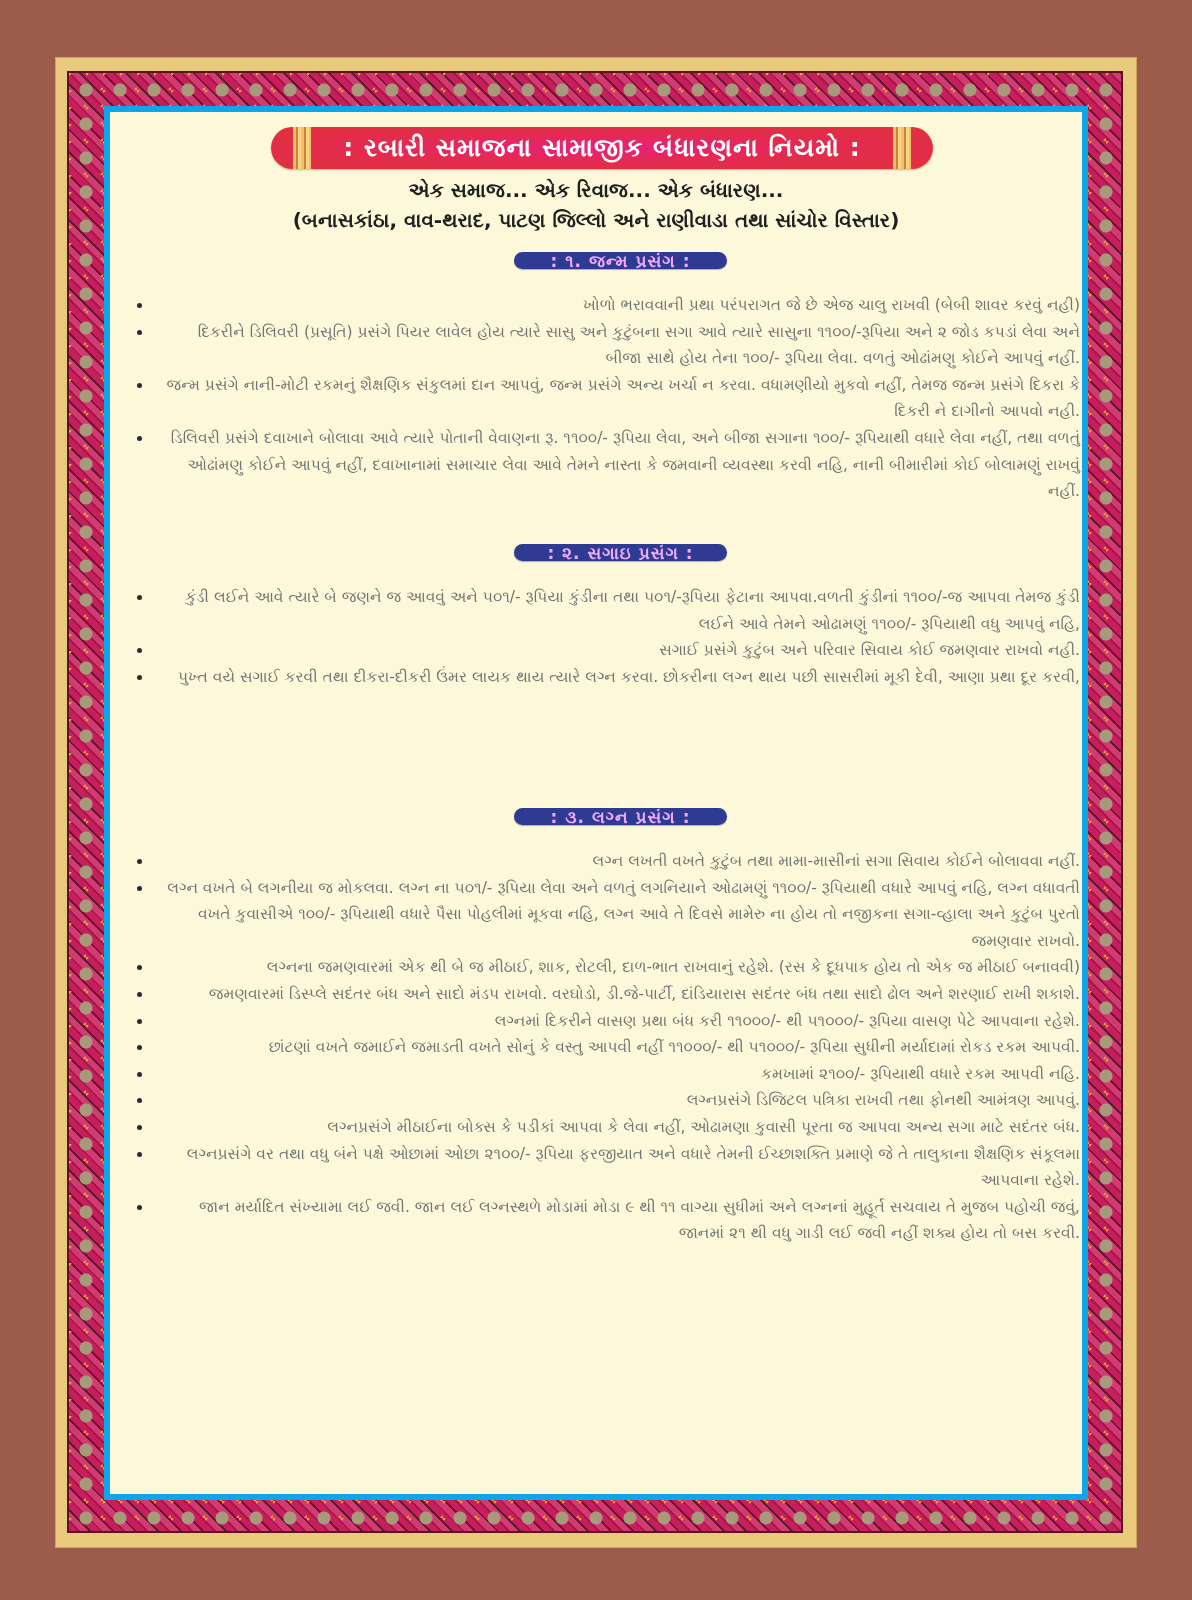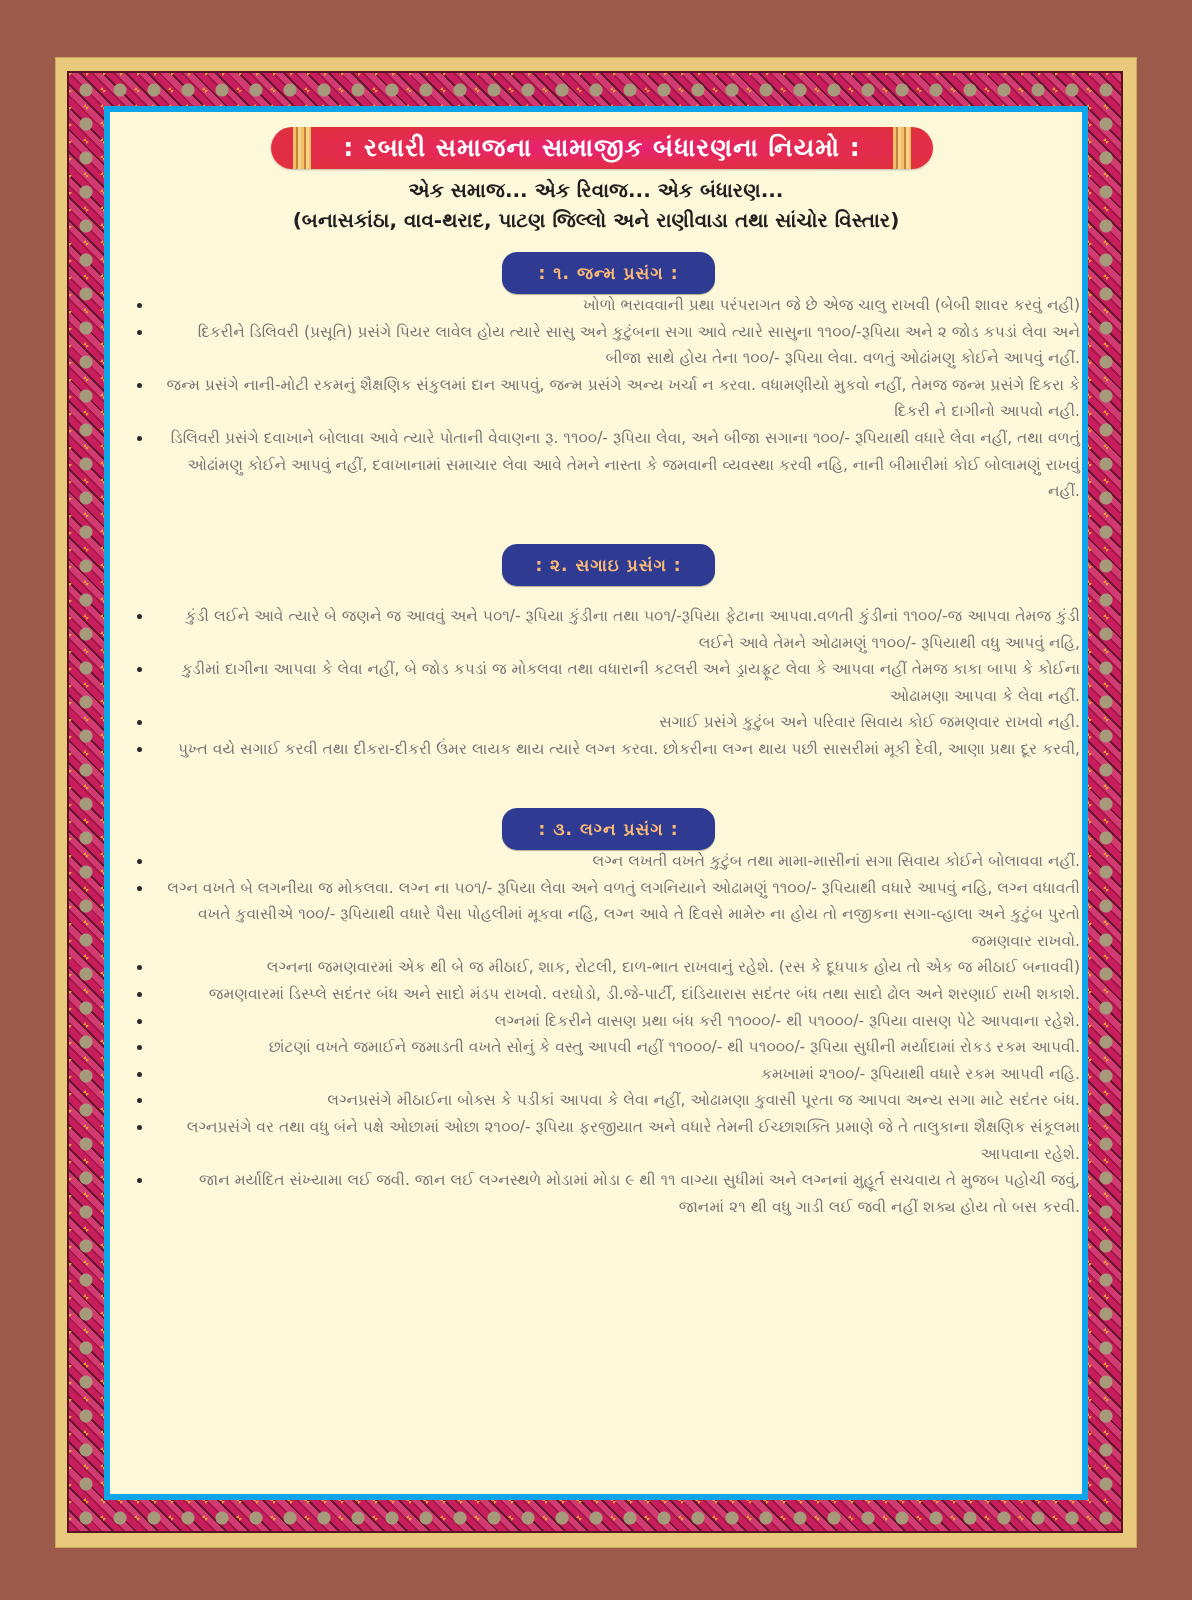--- a/index.html
+++ b/index.html
@@ -59,25 +59,25 @@
       position: absolute; left: 0; right: 0;
       text-align: center;
       color: #1f1f1f;
       font-weight: bold;
       font-size: 20px;
     }
     .subtitle.one { top: 66px; }
     .subtitle.two { top: 96px; text-align: center; }
     .section-pill {
       position: absolute;
-      left: 392px;
-      width: 213px; height: 42px;
+      left: 404px;
+      width: 213px; height: 17px;
       border-radius: 15px;
       background: #2f3b93;
-      color: #fdba74;
+      color: #f0abfc;
       font-weight: bold;
       font-size: 17px;
       display: flex; align-items: center; justify-content: center;
       letter-spacing: 1px;
       box-shadow: 0 1px 1px rgba(0,0,0,0.3);
     }
     .rules {
       position: absolute;
       left: 20px;
       width: 950px;
@@ -119,34 +119,34 @@
 
   <div class="section-pill" style="top:140px;">: ૧. જન્મ પ્રસંગ :</div>
   <ul class="rules" style="top:180px;">
     <li>ખોળો ભરાવવાની પ્રથા પરંપરાગત જે છે એજ ચાલુ રાખવી (બેબી શાવર કરવું નહી)</li>
     <li>દિકરીને ડિલિવરી (પ્રસૂતિ) પ્રસંગે પિયર લાવેલ હોય ત્યારે સાસુ અને કુટુંબના સગા આવે ત્યારે સાસુના ૧૧૦૦/-રૂપિયા અને ૨ જોડ કપડાં લેવા અને બીજા સાથે હોય તેના ૧૦૦/- રૂપિયા લેવા. વળતું ઓઢાંમણુ કોઈને આપવું નહીં.</li>
     <li>જન્મ પ્રસંગે નાની-મોટી રકમનું શૈક્ષણિક સંકુલમાં દાન આપવું, જન્મ પ્રસંગે અન્ય ખર્ચા ન કરવા. વધામણીયો મુકવો નહીં, તેમજ જન્મ પ્રસંગે દિકરા કે દિકરી ને દાગીનો આપવો નહી.</li>
     <li>ડિલિવરી પ્રસંગે દવાખાને  બોલાવા આવે ત્યારે પોતાની વેવાણના રૂ. ૧૧૦૦/- રૂપિયા લેવા, અને બીજા સગાના ૧૦૦/- રૂપિયાથી વધારે લેવા નહીં, તથા વળતું ઓઢાંમણુ કોઈને આપવું નહીં, દવાખાનામાં સમાચાર લેવા આવે તેમને નાસ્તા કે જમવાની વ્યવસ્થા કરવી નહિ, નાની બીમારીમાં કોઈ બોલામણું રાખવું નહીં.</li>
   </ul>
 
   <div class="section-pill" style="top:432px;">: ૨. સગાઇ પ્રસંગ :</div>
-  <ul class="rules" style="top:472px;margin-top:19px;">
+  <ul class="rules" style="top:472px;">
     <li>કુંડી લઈને આવે ત્યારે બે જણને જ આવવું  અને  ૫૦૧/- રૂપિયા કુંડીના તથા ૫૦૧/-રૂપિયા  ફેટાના આપવા.વળતી કુંડીનાં ૧૧૦૦/-જ આપવા તેમજ કુંડી લઈને આવે તેમને ઓઢામણું ૧૧૦૦/- રૂપિયાથી વધુ આપવું નહિ,</li>
-    <li>કુડીમાં  દાગીના આપવા કે  લેવા નહીં,  બે જોડ કપડાં જ મોકલવા તથા વધારાની કટલરી અને  ડ્રાયફ્રૂટ લેવા કે આપવા નહીં તેમજ કાકા બાપા કે કોઈના ઓઢામણા આપવા કે લેવા નહીં.</li>
     <li>સગાઈ પ્રસંગે કુટુંબ અને પરિવાર સિવાય કોઈ જમણવાર રાખવો નહી.</li>
     <li>પુખ્ત વયે સગાઈ કરવી તથા દીકરા-દીકરી  ઉંમર લાયક થાય ત્યારે લગ્ન કરવા. છોકરીના લગ્ન થાય પછી સાસરીમાં મૂકી દેવી, આણા પ્રથા દૂર કરવી,</li>
   </ul>
 
   <div class="section-pill" style="top:696px;">: ૩. લગ્ન પ્રસંગ :</div>
   <ul class="rules" style="top:736px;">
     <li>લગ્ન લખતી વખતે કુટુંબ તથા મામા-માસીનાં સગા સિવાય કોઈને બોલાવવા નહીં.</li>
     <li>લગ્ન વખતે બે લગનીયા જ મોકલવા. લગ્ન ના ૫૦૧/- રૂપિયા  લેવા અને વળતું લગનિયાને ઓઢામણું ૧૧૦૦/- રૂપિયાથી વધારે આપવું નહિ, લગ્ન વધાવતી વખતે કુવાસીએ ૧૦૦/- રૂપિયાથી વધારે પૈસા પોહલીમાં મૂકવા નહિ, લગ્ન આવે તે દિવસે મામેરુ ના હોય તો નજીકના સગા-વ્હાલા અને કુટુંબ પુરતો જમણવાર રાખવો.</li>
     <li>લગ્નના જમણવારમાં એક થી બે જ મીઠાઈ, શાક, રોટલી, દાળ-ભાત રાખવાનું રહેશે. (રસ કે દૂધપાક હોય તો એક જ મીઠાઈ બનાવવી)</li>
     <li>જમણવારમાં ડિસ્પ્લે સદંતર બંધ  અને સાદો મંડપ રાખવો. વરઘોડો, ડી.જે-પાર્ટી, દાંડિયારાસ સદંતર બંધ તથા સાદો ઢોલ અને શરણાઈ રાખી શકાશે.</li>
     <li>લગ્નમાં દિકરીને વાસણ પ્રથા બંધ કરી ૧૧૦૦૦/- થી ૫૧૦૦૦/- રૂપિયા વાસણ પેટે આપવાના રહેશે.</li>
     <li>છાંટણાં વખતે જમાઈને જમાડતી વખતે સોનું કે વસ્તુ આપવી નહીં ૧૧૦૦૦/- થી ૫૧૦૦૦/- રૂપિયા સુધીની મર્યાદામાં રોકડ રકમ આપવી.</li>
     <li>કમખામાં ૨૧૦૦/- રૂપિયાથી વધારે રકમ આપવી નહિ.</li>
+    <li>લગ્નપ્રસંગે ડિજિટલ પત્રિકા રાખવી તથા ફોનથી આમંત્રણ આપવું.</li>
     <li>લગ્નપ્રસંગે મીઠાઈના બોક્સ કે પડીકાં આપવા કે લેવા નહીં, ઓઢામણા કુવાસી પૂરતા જ  આપવા અન્ય સગા માટે સદંતર બંધ.</li>
     <li>લગ્નપ્રસંગે વર તથા વધુ બંને પક્ષે ઓછામાં ઓછા ૨૧૦૦/- રૂપિયા ફરજીયાત અને વધારે તેમની ઈચ્છાશક્તિ પ્રમાણે જે તે તાલુકાના શૈક્ષણિક સંકૂલમા આપવાના રહેશે.</li>
     <li>જાન મર્યાદિત સંખ્યામા લઈ જવી. જાન લઈ લગ્નસ્થળે મોડામાં મોડા ૯ થી ૧૧ વાગ્યા સુધીમાં અને લગ્નનાં મુહૂર્ત સચવાય તે મુજબ પહોચી જવું, જાનમાં ૨૧ થી વધુ ગાડી લઈ જવી નહીં શક્ય હોય તો બસ કરવી.</li>
   </ul>
 
 </div>
 
 </body></html>

